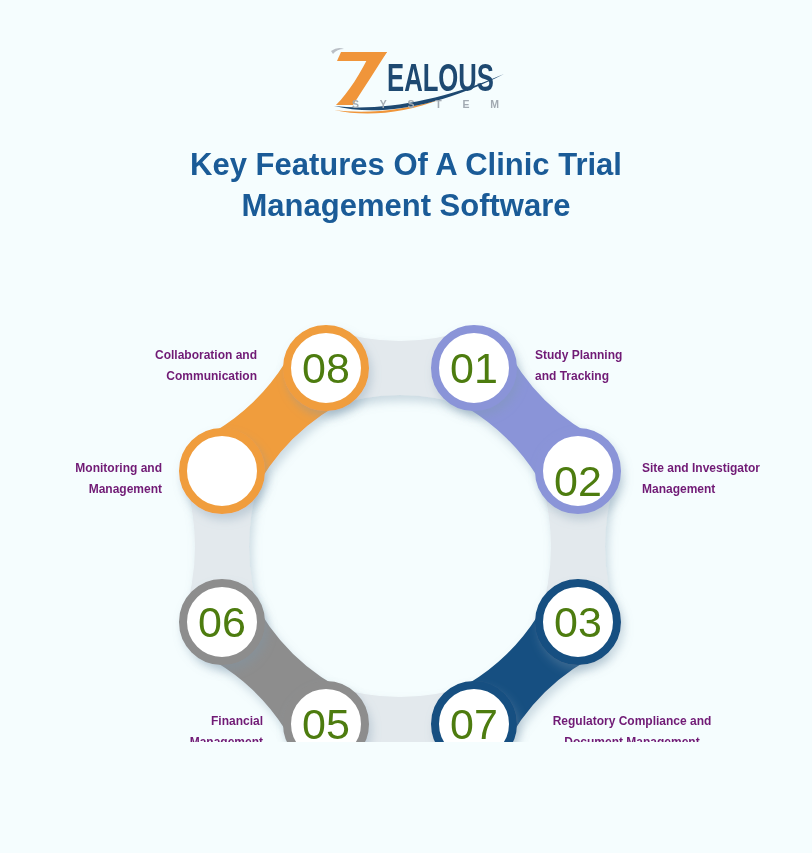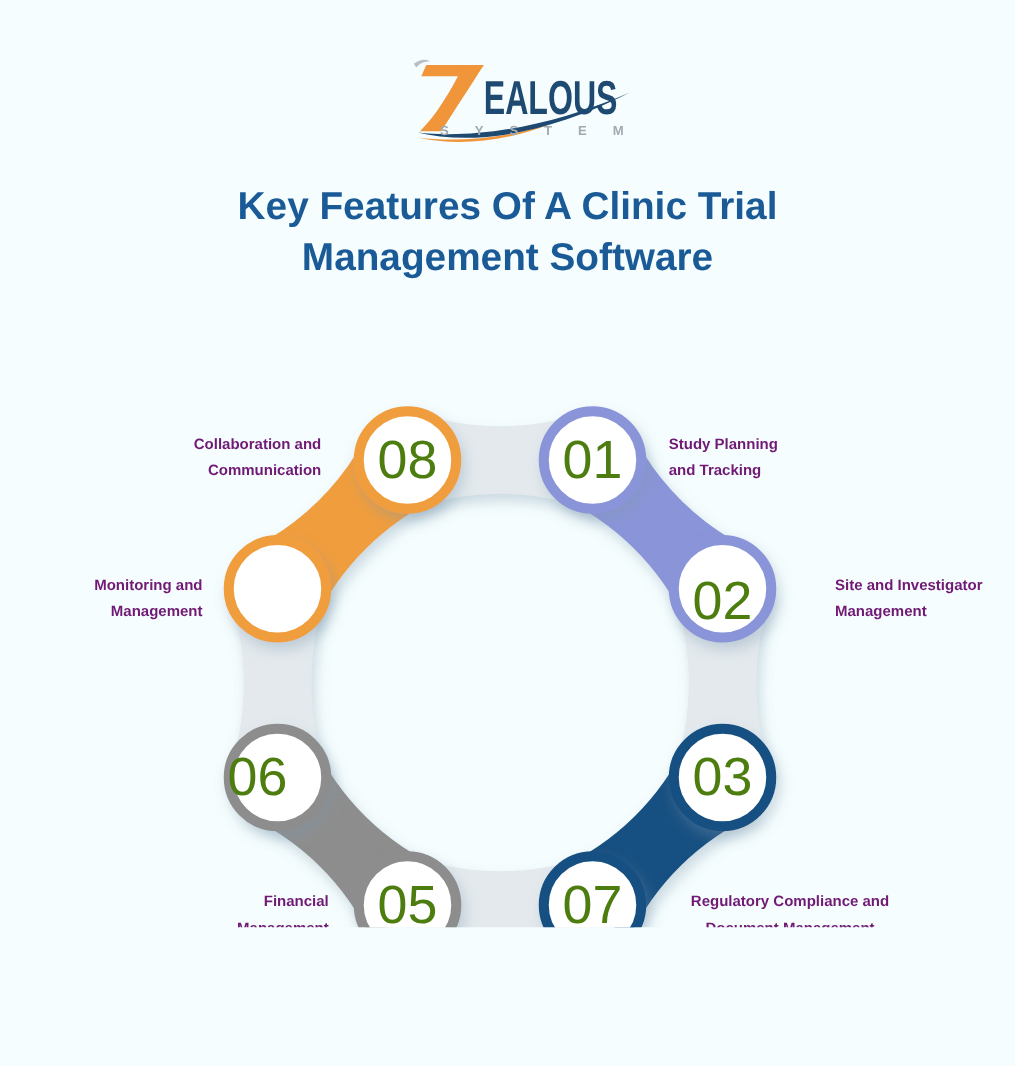--- a/index.html
+++ b/index.html
@@ -68,26 +68,26 @@
     <circle filter="url(#soft)" cx="222" cy="622" r="39" fill="#FFFFFF" stroke-width="8" stroke="#8D8D8D"></circle>
     <circle filter="url(#soft)" cx="222" cy="471" r="39" fill="#FFFFFF" stroke-width="8" stroke="#F09D3C"></circle>
     <circle filter="url(#soft)" cx="326" cy="368" r="39" fill="#FFFFFF" stroke-width="8" stroke="#F09D3C"></circle>
   </svg>
 
   <div class="num" style="left:431px;top:325px">01</div>
   <div class="num" style="left:535px;top:438px">02</div>
   <div class="num" style="left:535px;top:579px">03</div>
   <div class="num" style="left:431px;top:681px">07</div>
   <div class="num" style="left:283px;top:681px">05</div>
-  <div class="num" style="left:163px;top:579px">06</div>
+  <div class="num" style="left:179px;top:579px">06</div>
   <div class="num" style="left:283px;top:325px">08</div>
 
   <div class="lbl" style="left:535px;top:345px">Study Planning
 and Tracking</div>
-  <div class="lbl" style="left:668px;top:458px">Site and Investigator
+  <div class="lbl" style="left:642px;top:458px">Site and Investigator
 Management</div>
   <div class="lbl ta-c" style="left:524px;top:711px;width:216px">Regulatory Compliance and
 Document Management</div>
   <div class="lbl ta-r" style="left:99px;top:711px;width:164px">Financial
 Management</div>
   <div class="lbl ta-r" style="left:18px;top:458px;width:144px">Monitoring and
 Management</div>
   <div class="lbl ta-r" style="left:92px;top:345px;width:165px">Collaboration and
 Communication</div>
 

